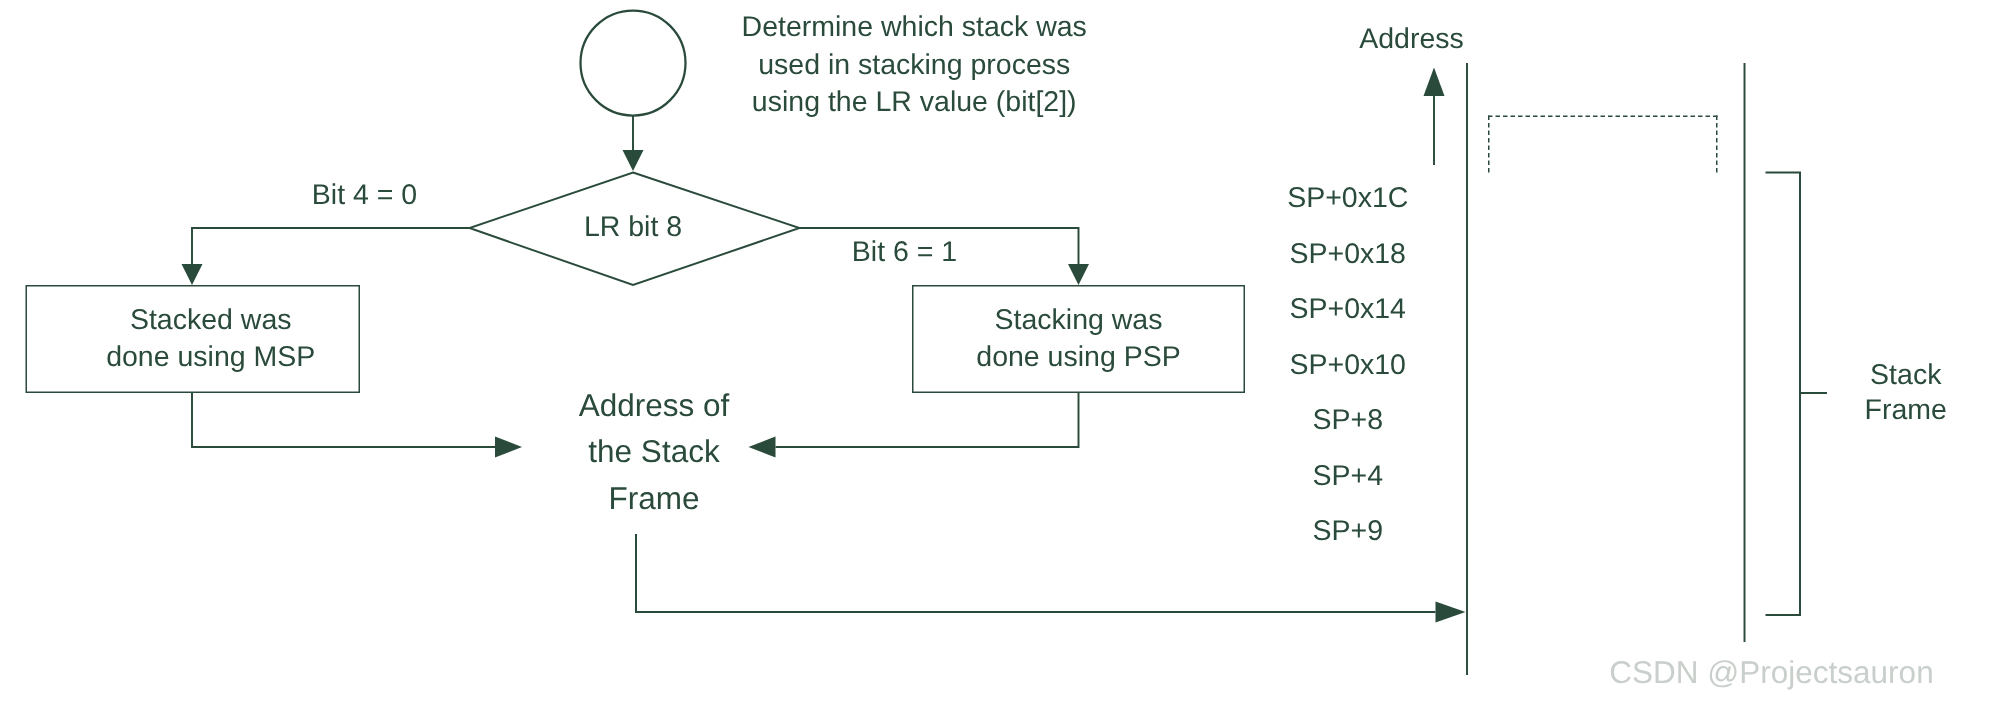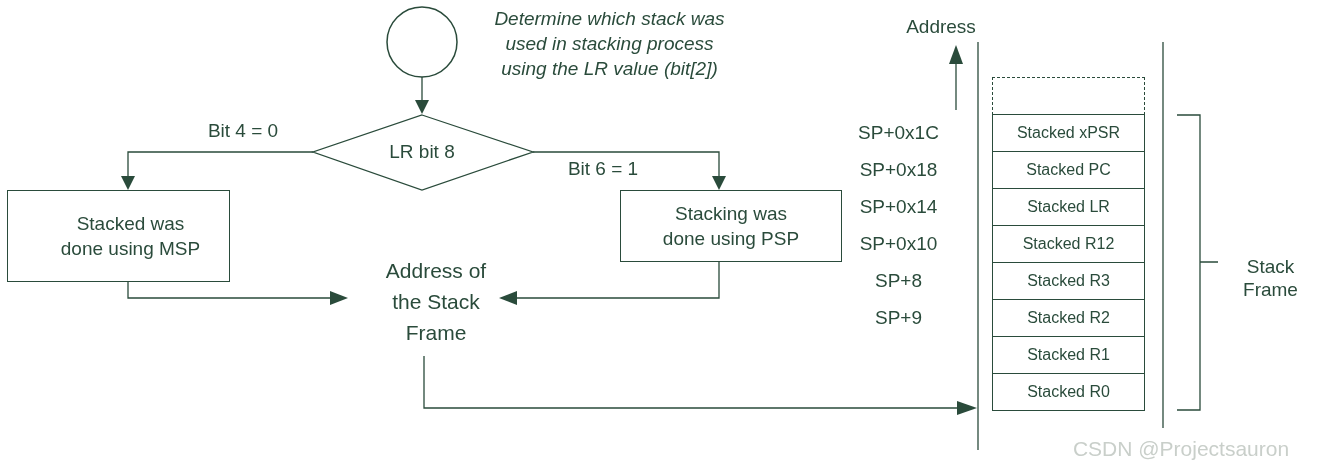--- a/index.html
+++ b/index.html
@@ -14,48 +14,48 @@
     font-family:"Liberation Sans","DejaVu Sans",sans-serif;
     color:var(--line);
     overflow:hidden;
   }
   svg.layer{position:absolute;left:0;top:0;}
   svg .stroke{fill:none;stroke:var(--line);stroke-width:1.5;}
   svg .thin{fill:none;stroke:var(--line);stroke-width:1.3;}
   svg .fill{fill:var(--line);stroke:none;}
   .txt{position:absolute;white-space:pre-line;line-height:1.25;}
   .center{text-align:center;}
-  .note{left:462px;top:6px;width:295px;font-size:19px;line-height:25px;font-style:italic;}
+  .note{left:462px;top:6px;width:295px;font-size:19px;line-height:25px;}
   .decision-label{left:362px;top:140px;width:120px;font-size:19px;}
   .bit0{left:198px;top:119px;width:90px;font-size:19px;}
   .bit1{left:558px;top:157px;width:90px;font-size:19px;}
   .box{
     position:absolute;border:1.5px solid var(--line);
     display:flex;align-items:center;justify-content:center;
     text-align:center;font-size:19px;line-height:25px;white-space:pre-line;
     box-sizing:border-box;background:#fff;
   }
-  .box-msp{left:7px;top:190px;width:223px;height:92px;padding-left:24px;}
-  .box-psp{left:608px;top:190px;width:222px;height:72px;margin-left:12px;}
+  .box-msp{left:17px;top:190px;width:223px;height:72px;padding-left:24px;}
+  .box-psp{left:608px;top:190px;width:222px;height:72px;}
   .result{left:356px;top:255px;width:160px;font-size:21px;line-height:31px;}
   .addr-label{left:891px;top:15px;width:100px;font-size:19px;}
   .offset-col{position:absolute;left:845px;top:114px;width:120px;}
   .offset{height:37px;line-height:37px;text-align:center;padding-right:13px;font-size:19px;box-sizing:border-box;}
   .cell-col{position:absolute;left:992px;top:114px;width:153px;}
   .cell{
     height:38px;border:1px solid var(--line);box-sizing:border-box;
     display:flex;align-items:center;justify-content:center;
     font-size:16px;background:#fff;
   }
   .cell + .cell{margin-top:-1px;}
   .dashed-slot{
     position:absolute;left:992px;top:77px;width:153px;height:38px;
     border:1px dashed var(--line);border-bottom:none;box-sizing:border-box;
   }
-  .frame-label{left:1228px;top:239px;width:85px;font-size:19px;line-height:23px;margin-top:16px;}
+  .frame-label{left:1228px;top:239px;width:85px;font-size:19px;line-height:23px;}
   .watermark{left:1040px;top:436px;width:282px;text-align:center;font-size:21px;color:var(--wm);white-space:nowrap;}
 </style>
 </head>
 <body>
 
 <div class="canvas">
 
   <svg class="layer" width="1327" height="471" viewBox="0 0 1327 471">
 
     <circle cx="422" cy="42" r="35" class="stroke"></circle>
@@ -107,34 +107,25 @@
 Frame</div>
 
   <div class="txt center addr-label">Address</div>
 
   <div class="offset-col">
     <div class="offset">SP+0x1C</div>
     <div class="offset">SP+0x18</div>
     <div class="offset">SP+0x14</div>
     <div class="offset">SP+0x10</div>
     <div class="offset">SP+8</div>
+    <div class="offset">SP+4</div>
     <div class="offset">SP+9</div>
   </div>
 
   <div class="dashed-slot"></div>
 
-  <div class="cell-col">
-    <div class="cell">Stacked xPSR</div>
-    <div class="cell">Stacked PC</div>
-    <div class="cell">Stacked LR</div>
-    <div class="cell">Stacked R12</div>
-    <div class="cell">Stacked R3</div>
-    <div class="cell">Stacked R2</div>
-    <div class="cell">Stacked R1</div>
-    <div class="cell">Stacked R0</div>
-  </div>
 
   <div class="txt center frame-label">Stack
 Frame</div>
 
   <div class="txt watermark">CSDN @Projectsauron</div>
 
 </div>
 
 </body></html>

